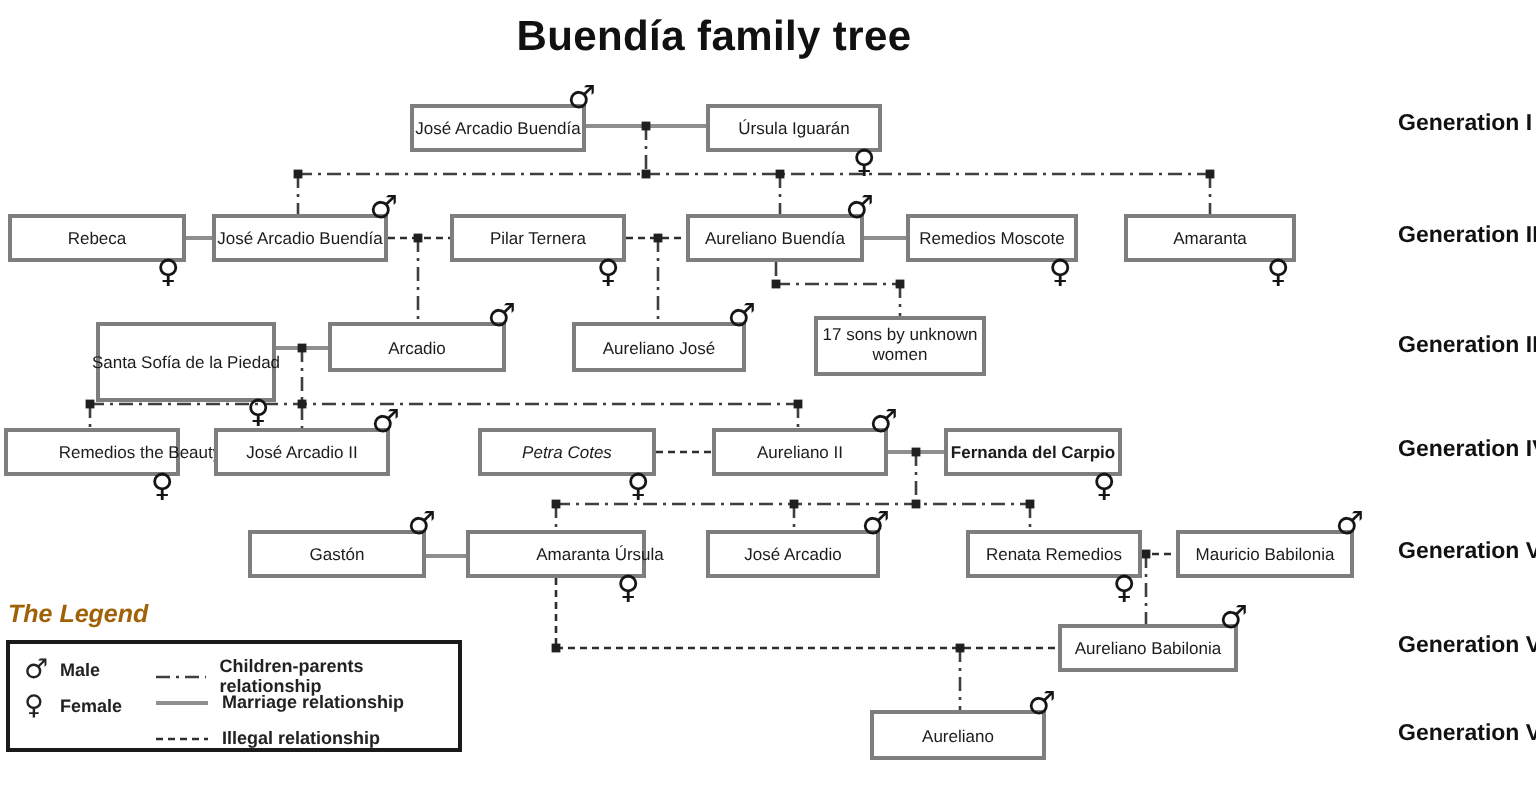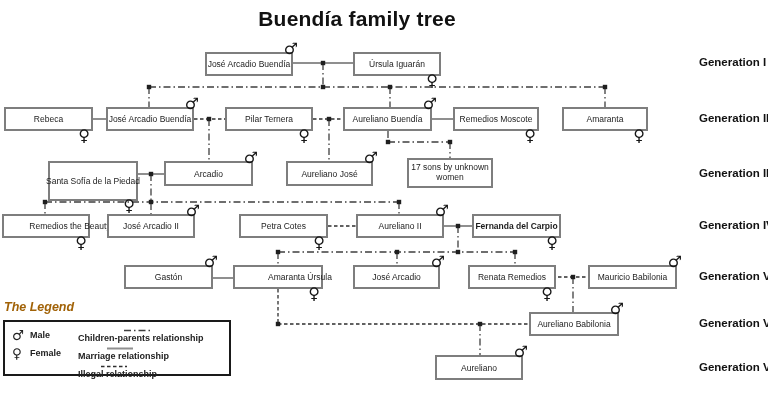--- a/index.html
+++ b/index.html
@@ -15,21 +15,21 @@
   .node.wrap{white-space:normal;line-height:1.15;padding:13px 2px;}
   .sex{position:absolute;font-family:"DejaVu Sans",sans-serif;color:#151515;line-height:1;}
   .sex.male{top:-13px;right:-7px;font-size:16px;}
   .sex.female{bottom:-15px;right:1px;font-size:16px;}
   .gen-label{position:absolute;font-size:11.5px;font-weight:bold;color:#111;white-space:nowrap;}
   .legend-heading{position:absolute;left:4px;top:300px;font-size:12.5px;font-weight:bold;color:#a16207;font-style:italic;}
   .legend-box{position:absolute;left:3px;top:320px;width:228px;height:56px;
               border:2px solid #1a1a1a;background:#fff;box-sizing:border-box;}
   .legend-gender{position:absolute;display:flex;align-items:center;font-size:9px;font-weight:bold;color:#222;}
   .legend-gender .glyph{font-family:"DejaVu Sans",sans-serif;font-size:13.5px;width:18px;font-weight:normal;}
-  .legend-line-row{position:absolute;display:flex;align-items:center;font-size:9px;font-weight:bold;color:#222;flex-direction:column;}
+  .legend-line-row{position:absolute;display:flex;align-items:center;font-size:9px;font-weight:bold;color:#222;}
   .legend-line-row svg{margin-right:7px;}
 </style>
 </head>
 <body>
 
 <div class="stage">
   <div class="title">Buendía family tree</div>
   <svg class="wires" id="wires" width="768" height="400">
       <line x1="293" y1="63" x2="353" y2="63" stroke="#8f8f8f" stroke-width="2"></line>
       <line x1="93" y1="119" x2="106" y2="119" stroke="#8f8f8f" stroke-width="2"></line>
@@ -135,21 +135,21 @@
         <span>17 sons by unknown women</span>
       </div>
       <div class="node" style="left: 2px; top: 214px; width: 88px; height: 24px; padding-left: 48px;">
         <span>Remedios the Beauty</span>
         <span class="sex female">♀</span>
       </div>
       <div class="node" style="left: 107px; top: 214px; width: 88px; height: 24px;">
         <span>José Arcadio II</span>
         <span class="sex male">♂</span>
       </div>
-      <div class="node" style="left: 239px; top: 214px; width: 89px; height: 24px;">
+      <div class="node" style="left: 239px; top: 214px; width: 89px; height: 24px; font-style: italic;">
         <span>Petra Cotes</span>
         <span class="sex female">♀</span>
       </div>
       <div class="node" style="left: 356px; top: 214px; width: 88px; height: 24px;">
         <span>Aureliano II</span>
         <span class="sex male">♂</span>
       </div>
       <div class="node" style="left: 472px; top: 214px; width: 89px; height: 24px; font-weight: bold;">
         <span>Fernanda del Carpio</span>
         <span class="sex female">♀</span>
@@ -159,21 +159,21 @@
         <span class="sex male">♂</span>
       </div>
       <div class="node" style="left: 233px; top: 265px; width: 90px; height: 24px; padding-left: 44px;">
         <span>Amaranta Úrsula</span>
         <span class="sex female">♀</span>
       </div>
       <div class="node" style="left: 353px; top: 265px; width: 87px; height: 24px;">
         <span>José Arcadio</span>
         <span class="sex male">♂</span>
       </div>
-      <div class="node" style="left: 468px; top: 265px; width: 88px; height: 24px;">
+      <div class="node" style="left: 483px; top: 265px; width: 88px; height: 24px;">
         <span>Renata Remedios</span>
         <span class="sex female">♀</span>
       </div>
       <div class="node" style="left: 588px; top: 265px; width: 89px; height: 24px;">
         <span>Mauricio Babilonia</span>
         <span class="sex male">♂</span>
       </div>
       <div class="node" style="left: 529px; top: 312px; width: 90px; height: 24px;">
         <span>Aureliano Babilonia</span>
         <span class="sex male">♂</span>

